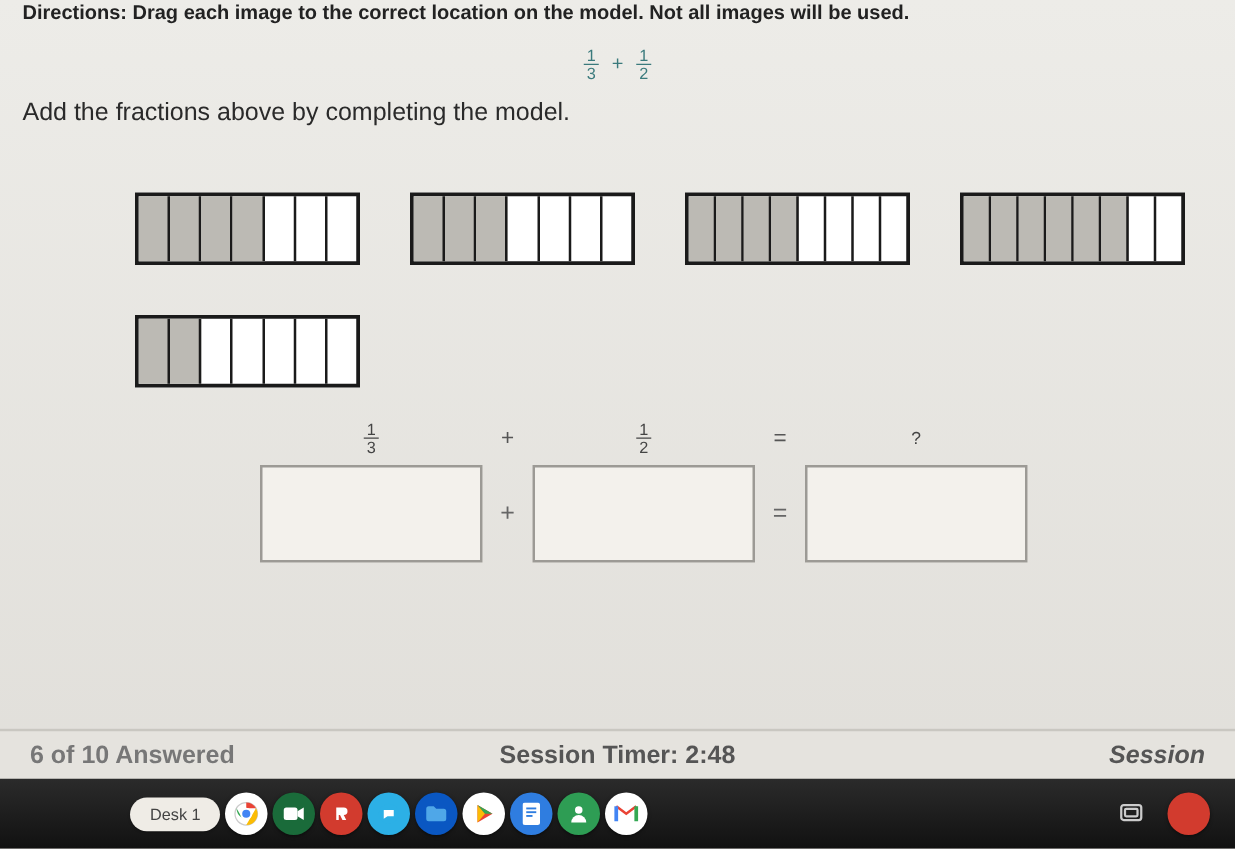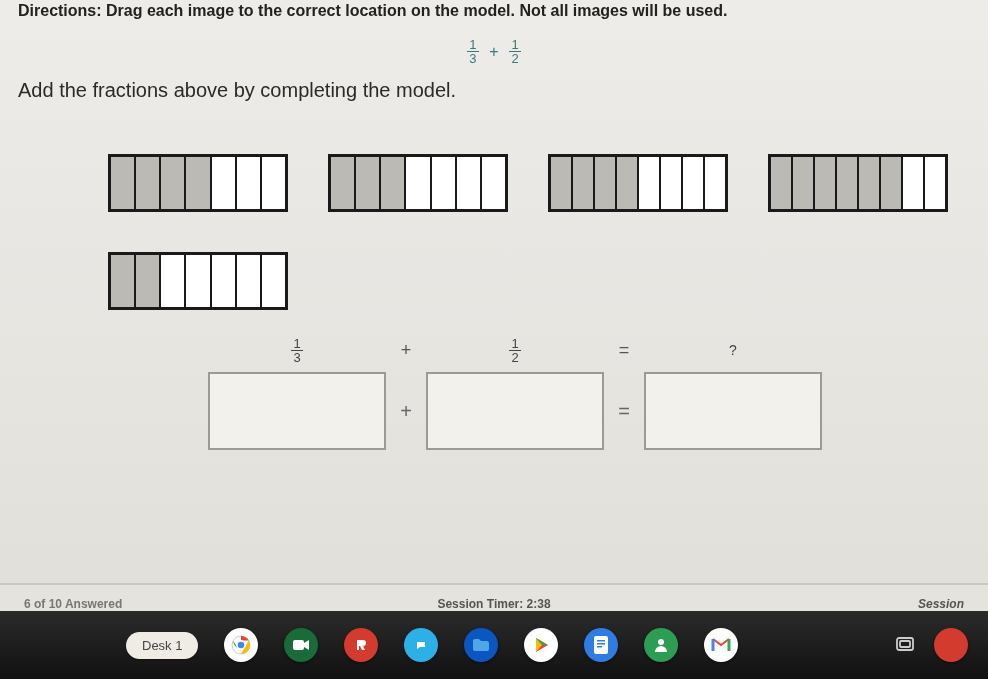--- a/index.html
+++ b/index.html
@@ -22,26 +22,26 @@
 
   .model-row { position:relative; padding-left:190px; padding-right:40px; }
   .labels { display:flex; align-items:center; margin-bottom:8px; height:28px; color:#444; font-size:14px;}
   .lab { width:178px; text-align:center; }
   .op { width:40px; text-align:center; font-size:18px; color:#555;}
   .labels .frac .n,.labels .frac .d{font-size:13px;}
   .drops { display:flex; align-items:center; }
   .drop { width:178px; height:78px; border:2px solid #9c9a95; background:#f3f1ec; }
   .opbox { width:40px; text-align:center; font-size:20px; color:#666; }
 
-  .status-bar { position:absolute; bottom:56px; left:0; right:0; height:40px; display:flex; align-items:center; padding:4px 24px; color:#666; font-size:12px; border-top:2px solid #c9c7c1; background:#e5e3de;}
+  .status-bar { position:absolute; bottom:56px; left:0; right:0; height:40px; display:flex; align-items:center; padding:4px 24px; color:#666; font-size:20px; border-top:2px solid #c9c7c1; background:#e5e3de;}
   .status-left { font-weight:600; color:#777;}
   .status-center { position:absolute; left:50%; transform:translateX(-50%); font-weight:600; color:#555;}
   .status-right { margin-left:auto; font-weight:600; color:#555;font-style:italic;}
 
-  .taskbar { position:absolute; bottom:0; left:0; right:0; height:68px; background:linear-gradient(180deg,#2b2b2b,#111); display:flex; align-items:center; padding:0 20px; gap:26px;}
+  .taskbar { position:absolute; bottom:0; left:0; right:0; height:56px; background:linear-gradient(180deg,#2b2b2b,#111); display:flex; align-items:center; padding:0 20px; gap:4px;}
   .pill { background:#efece6; color:#444; font-size:13px; padding:6px 16px; border-radius:16px; font-weight:500; box-shadow:0 1px 2px rgba(0,0,0,.3);}
   .ticn { width:34px; height:34px; border-radius:50%; display:flex; align-items:center; justify-content:center; color:#fff; font-size:16px; box-shadow:0 1px 3px rgba(0,0,0,.5);}
   .sp { flex:0 0 auto; }
   .taskbar .right { margin-left:auto; display:flex; align-items:center; gap:14px;}
   .sq { width:30px; height:30px; border-radius:6px; display:flex; align-items:center; justify-content:center; color:#ddd; font-size:18px; }
 
   
   .c-chrome{background:#fff;}
   .c-video{background:#1a6b3a;}
   .c-red{background:#d23b2e;}
@@ -142,21 +142,21 @@
       <div class="opbox">+</div>
       <div class="drop"></div>
       <div class="opbox">=</div>
       <div class="drop"></div>
     </div>
   </div>
 </div>
 
 <div class="status-bar">
   <div class="status-left">6 of 10 Answered</div>
-  <div class="status-center">Session Timer: 2:38</div>
+  <div class="status-center">Session Timer: 2:48</div>
   <div class="status-right">Session</div>
 </div>
 
 <div class="taskbar">
   <div class="shelf-spacer"></div>
   <div class="pill sp">Desk 1</div>
   <div class="ticn c-chrome sp">
     <svg width="20" height="20" viewBox="0 0 20 20">
           <circle cx="10" cy="10" r="9" fill="#fff" stroke="#ccc"></circle>
           <circle cx="10" cy="10" r="4" fill="#4285f4"></circle>

